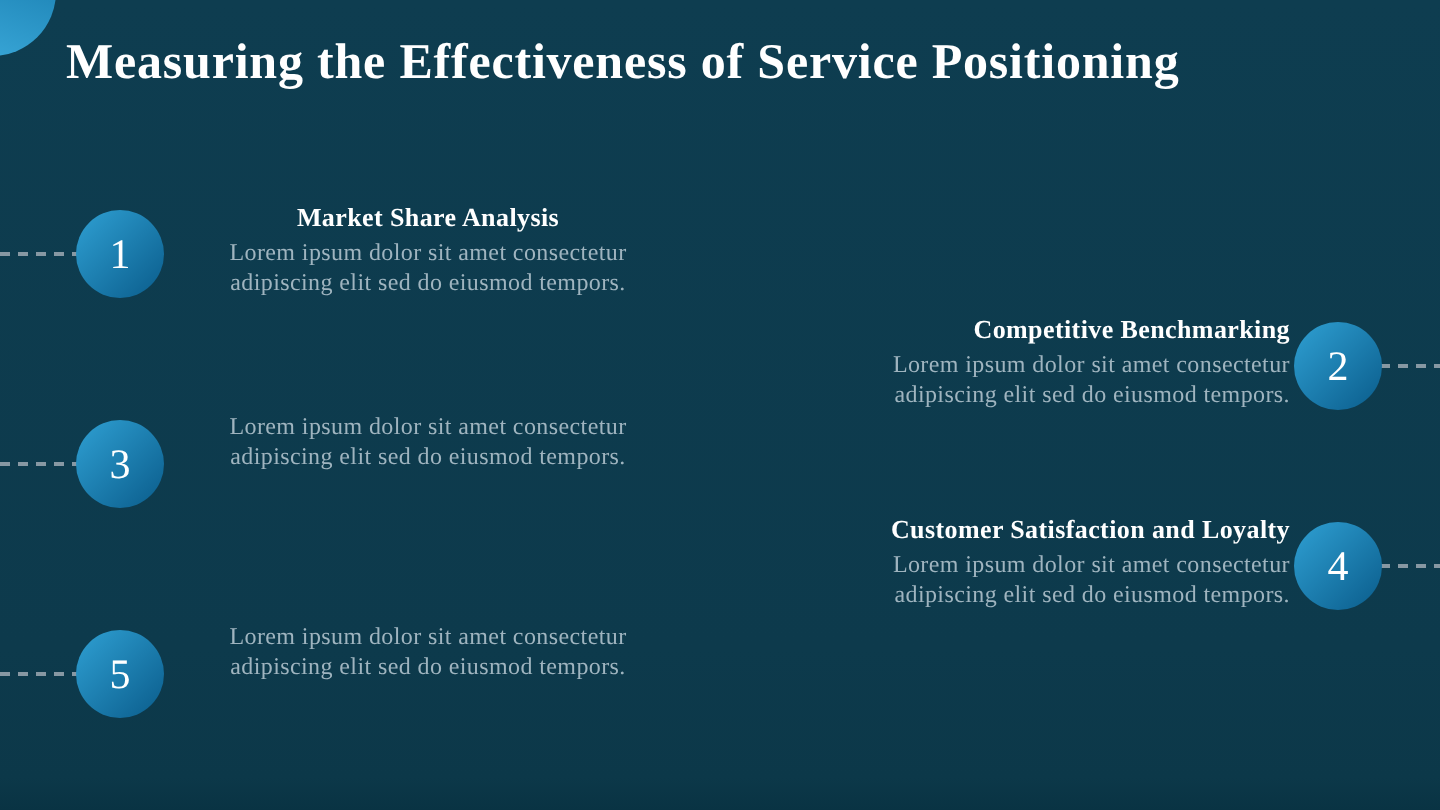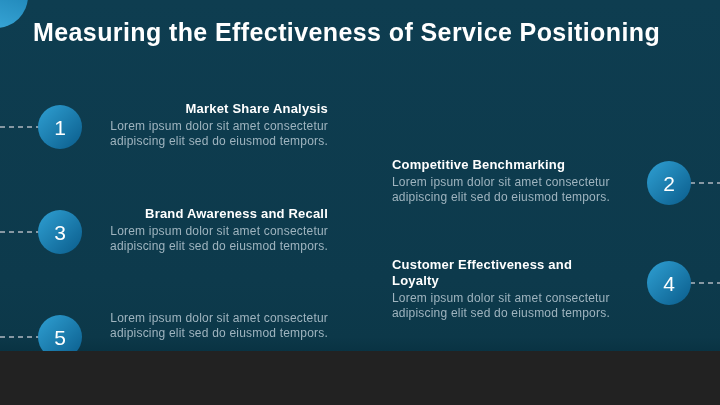--- a/index.html
+++ b/index.html
@@ -1,20 +1,20 @@
 <!DOCTYPE html>
 <html style="--bg-top: #0e3d50; --bg-main: #0d3a4c; --bg-bottom: #093343; --accent-light: #2fa0d3; --accent-dark: #0a5c8b; --title-text: #ffffff; --body-text: #9fb4bf; --dash: #8798a3;"><head>
 <meta charset="utf-8">
 <style>
   html,body{margin:0;padding:0;background:#222;}
   .slide{
     position:relative;
-    width:720px;height:351px;
+    width:720px;height:405px;
     overflow:hidden;
-    font-family:Liberation Sans, sans-serif;
+    font-family:Liberation Serif, serif;
     background:linear-gradient(180deg,
       var(--bg-top,#0e3d50) 0%,
       var(--bg-main,#0d3a4c) 80%,
       #0c3849 96%,
       var(--bg-bottom,#093343) 100%);
   }
   .corner-circle{
     position:absolute;left:-36px;top:-36px;
     width:64px;height:64px;border-radius:50%;
     background:linear-gradient(200deg,#1579ab 10%,#36a3d4 85%);
@@ -41,22 +41,22 @@
   .item.left .badge{left:38px;}
   .item.right .badge{left:647px;}
   .dash{
     position:absolute;top:23px;height:2px;
     background:repeating-linear-gradient(90deg,
       var(--dash,#8798a3) 0 5px, transparent 5px 9px);
   }
   .item.left .dash{left:0;width:40px;}
   .item.right .dash{left:690px;width:30px;}
   .text{position:absolute;top:-2px;width:228px;}
-  .item.left .text{left:100px;text-align:right;}
-  .item.right .text{right:100px;text-align:left;}
+  .item.left .text{left:100px;text-align:center;}
+  .item.right .text{right:75px;text-align:right;}
   .item-title{
     color:var(--title-text,#ffffff);
     font-size:13px;font-weight:bold;letter-spacing:.2px;
     line-height:16px;margin:0 0 2px 0;
   }
   .item-body{
     color:var(--body-text,#9fb4bf);
     font-size:12px;letter-spacing:.2px;
     line-height:15px;margin:0;
   }
@@ -91,32 +91,31 @@
       <div class="item-body">Lorem ipsum dolor sit amet consectetur adipiscing elit sed do eiusmod tempors.</div>
     </div>
   </div>
 
   <div class="item left pos-3">
     <div class="dash"></div>
     <div class="badge">
       <span>3</span>
     </div>
     <div class="text">
-      <div class="item-title">Brand Awareness and Recall</div>
       <div class="item-body">Lorem ipsum dolor sit amet consectetur adipiscing elit sed do eiusmod tempors.</div>
     </div>
   </div>
 
   <div class="item right pos-4">
     <div class="dash"></div>
     <div class="badge">
       <span>4</span>
     </div>
     <div class="text">
-      <div class="item-title">Customer Effectiveness and Loyalty</div>
+      <div class="item-title">Customer Satisfaction and Loyalty</div>
       <div class="item-body">Lorem ipsum dolor sit amet consectetur adipiscing elit sed do eiusmod tempors.</div>
     </div>
   </div>
 
   <div class="item left pos-5">
     <div class="dash"></div>
     <div class="badge">
       <span>5</span>
     </div>
     <div class="text">

